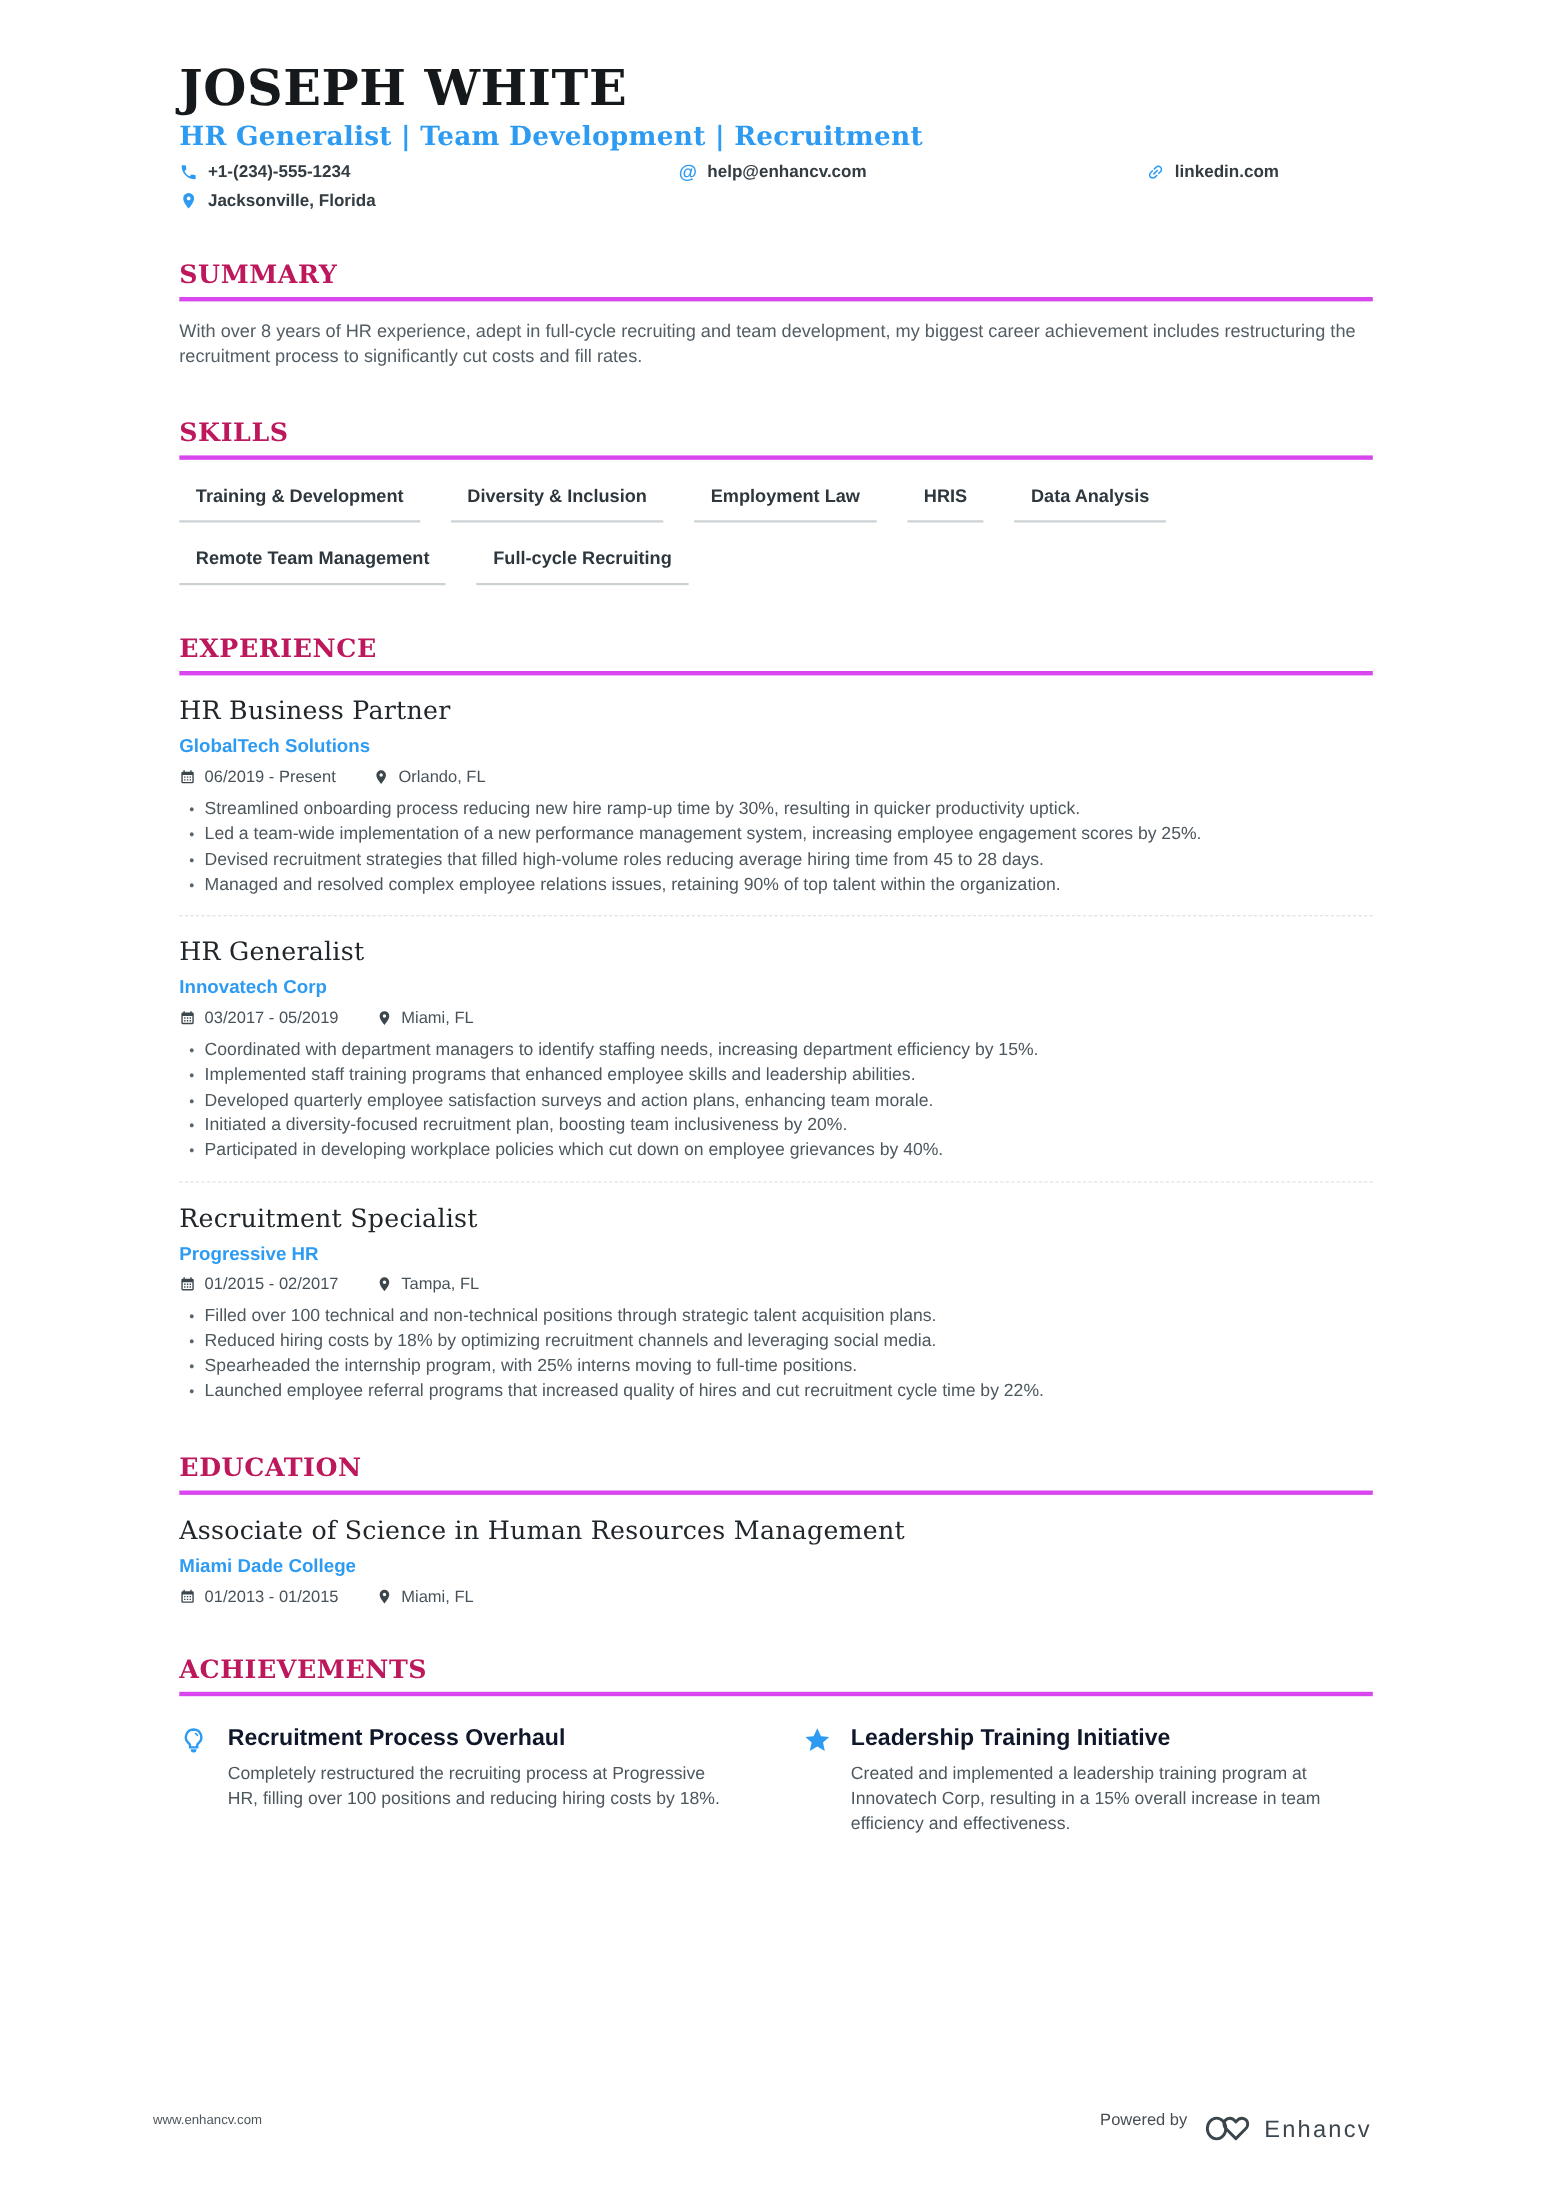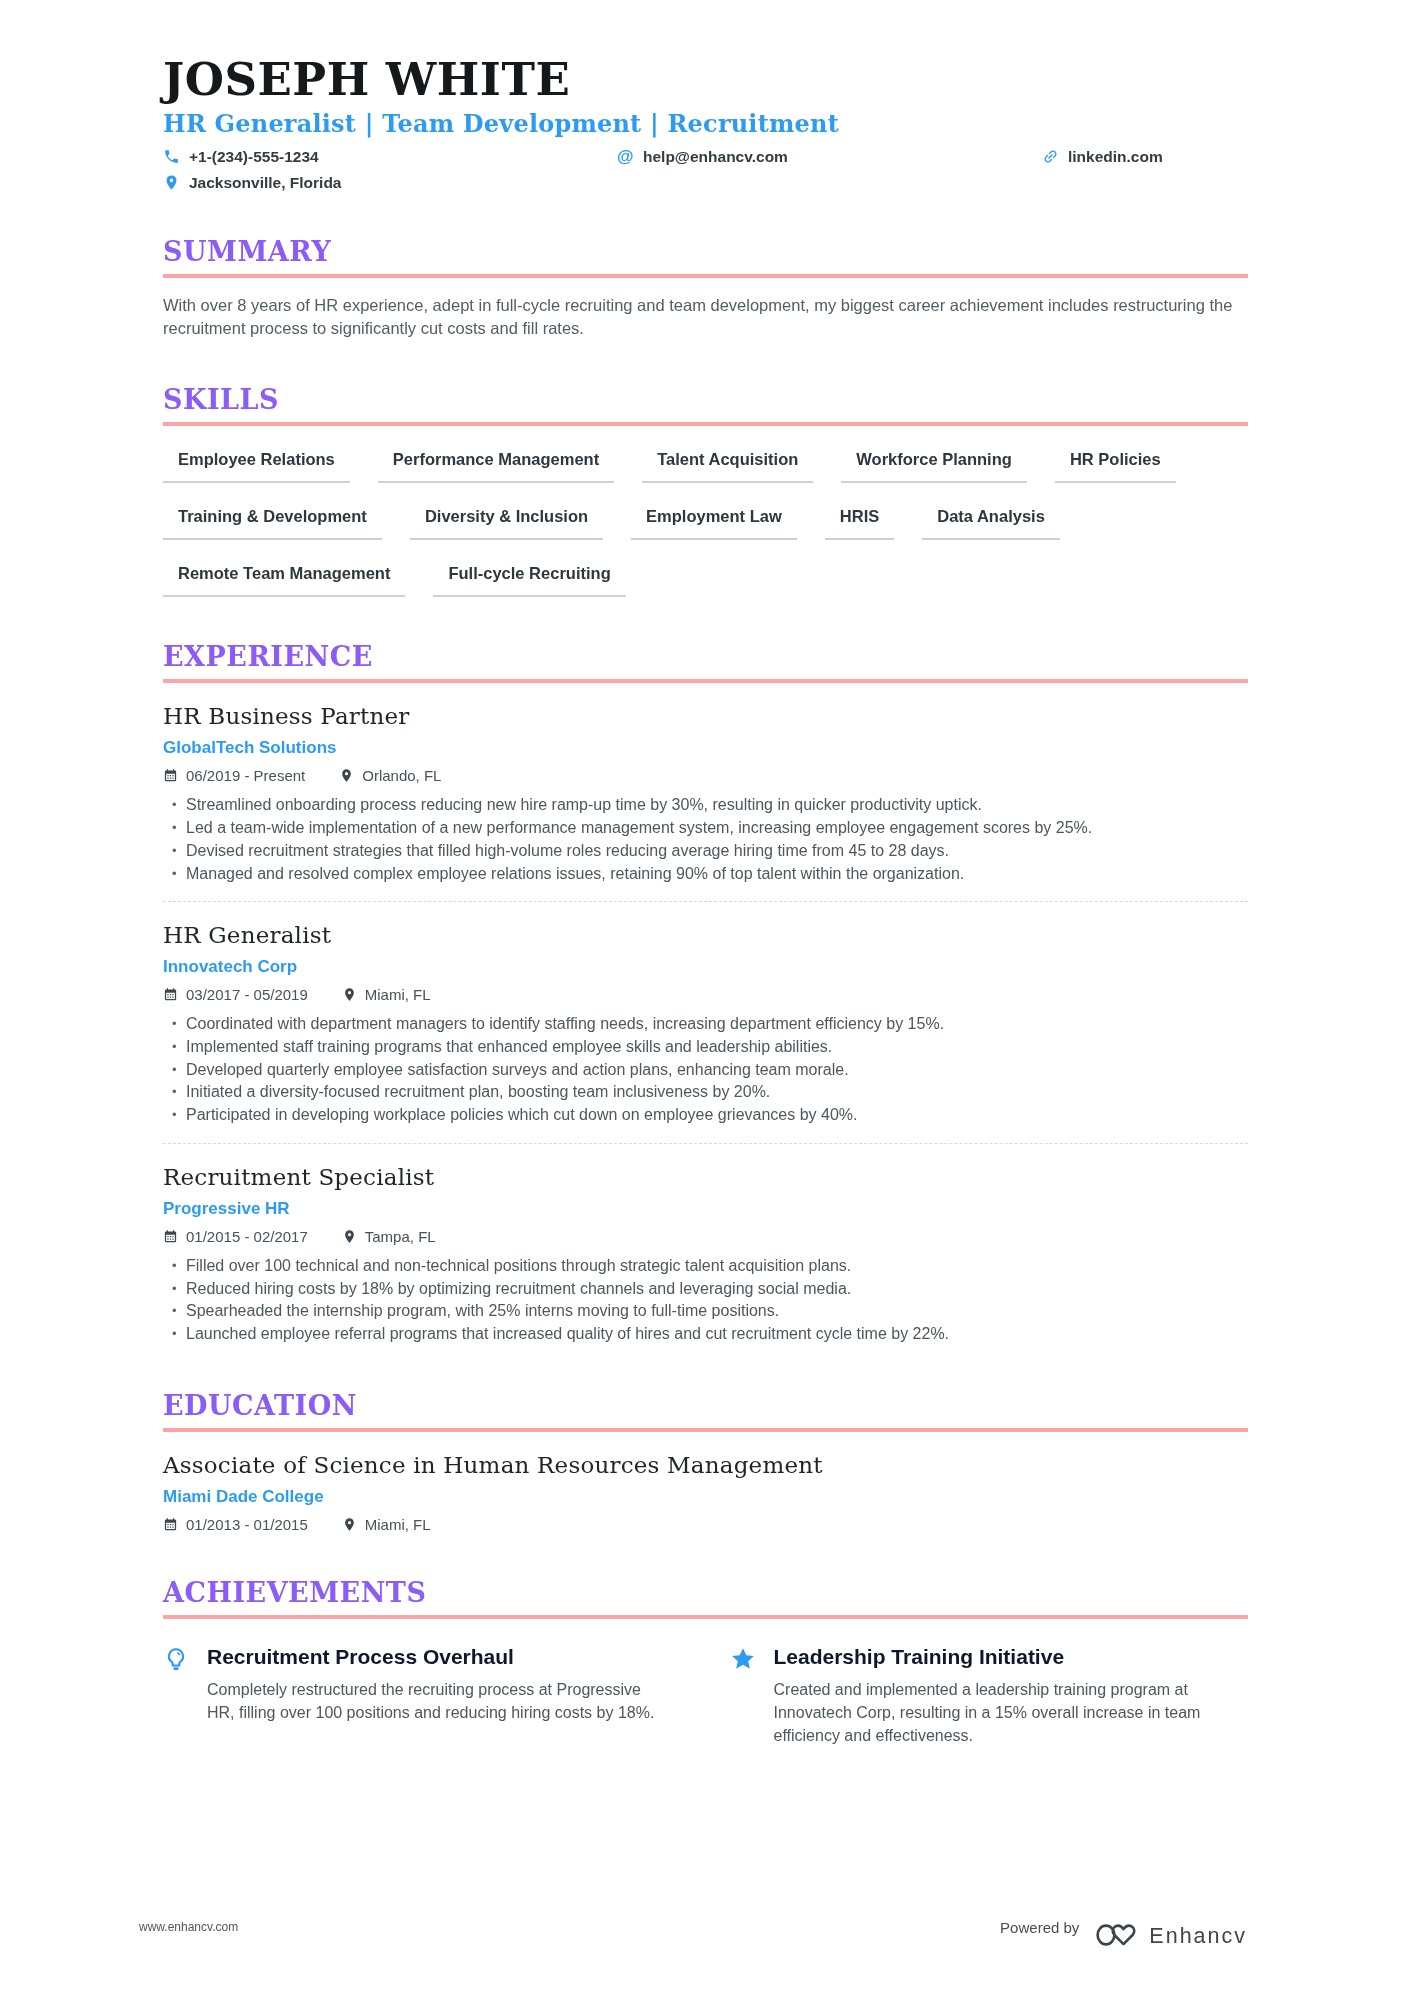--- a/index.html
+++ b/index.html
@@ -23,23 +23,23 @@
     margin-top:10px; row-gap:8px;
   }
   .contact-item{ display:flex; align-items:flex-start; gap:9px;
     font-size:15.5px; font-weight:700; color:#333c42; }
   .contact-item .cicon{ width:17px; height:17px; display:inline-flex; flex:0 0 auto; }
   .contact-item .cicon svg{ width:17px; height:17px; fill:#2e9bf2; }
   .at-glyph{ color:#2e9bf2; font-size:17px; font-weight:700; line-height:17px; }
   
   .section{ margin-top:44px; }
   .section-heading{
-    font-family:"DejaVu Serif", serif; font-weight:700; font-size:27px;
-    color:#8b5cf6; letter-spacing:.5px; padding-bottom:7px;
-    border-bottom:4px solid #fca5a5;
+    font-family:"DejaVu Serif", serif; font-weight:700; font-size:23px;
+    color:#be185d; letter-spacing:.5px; padding-bottom:7px;
+    border-bottom:4px solid #d946ef;
   }
   .summary-text{
     margin-top:16px; font-size:16.5px; line-height:1.42; color:#525d64;
     max-width:1270px;
   }
   
   .skills-row{ display:flex; flex-wrap:wrap; margin-top:24px; }
   .skills-row:first-of-type{ margin-top:26px; }
   .skill{
     font-size:16.5px; font-weight:700; color:#2e373d; text-align:center;
@@ -129,27 +129,20 @@
   </div>
 
   <div class="section">
     <div class="section-heading">SUMMARY</div>
     <div class="summary-text">With over 8 years of HR experience, adept in full-cycle recruiting and team development, my biggest career achievement includes restructuring the recruitment process to significantly cut costs and fill rates.</div>
   </div>
 
   <div class="section">
     <div class="section-heading">SKILLS</div>
     <div class="skills-row">
-      <span class="skill">Employee Relations</span>
-      <span class="skill">Performance Management</span>
-      <span class="skill">Talent Acquisition</span>
-      <span class="skill">Workforce Planning</span>
-      <span class="skill">HR Policies</span>
-    </div>
-    <div class="skills-row">
       <span class="skill">Training &amp; Development</span>
       <span class="skill">Diversity &amp; Inclusion</span>
       <span class="skill">Employment Law</span>
       <span class="skill">HRIS</span>
       <span class="skill">Data Analysis</span>
     </div>
     <div class="skills-row">
       <span class="skill">Remote Team Management</span>
       <span class="skill">Full-cycle Recruiting</span>
     </div>

